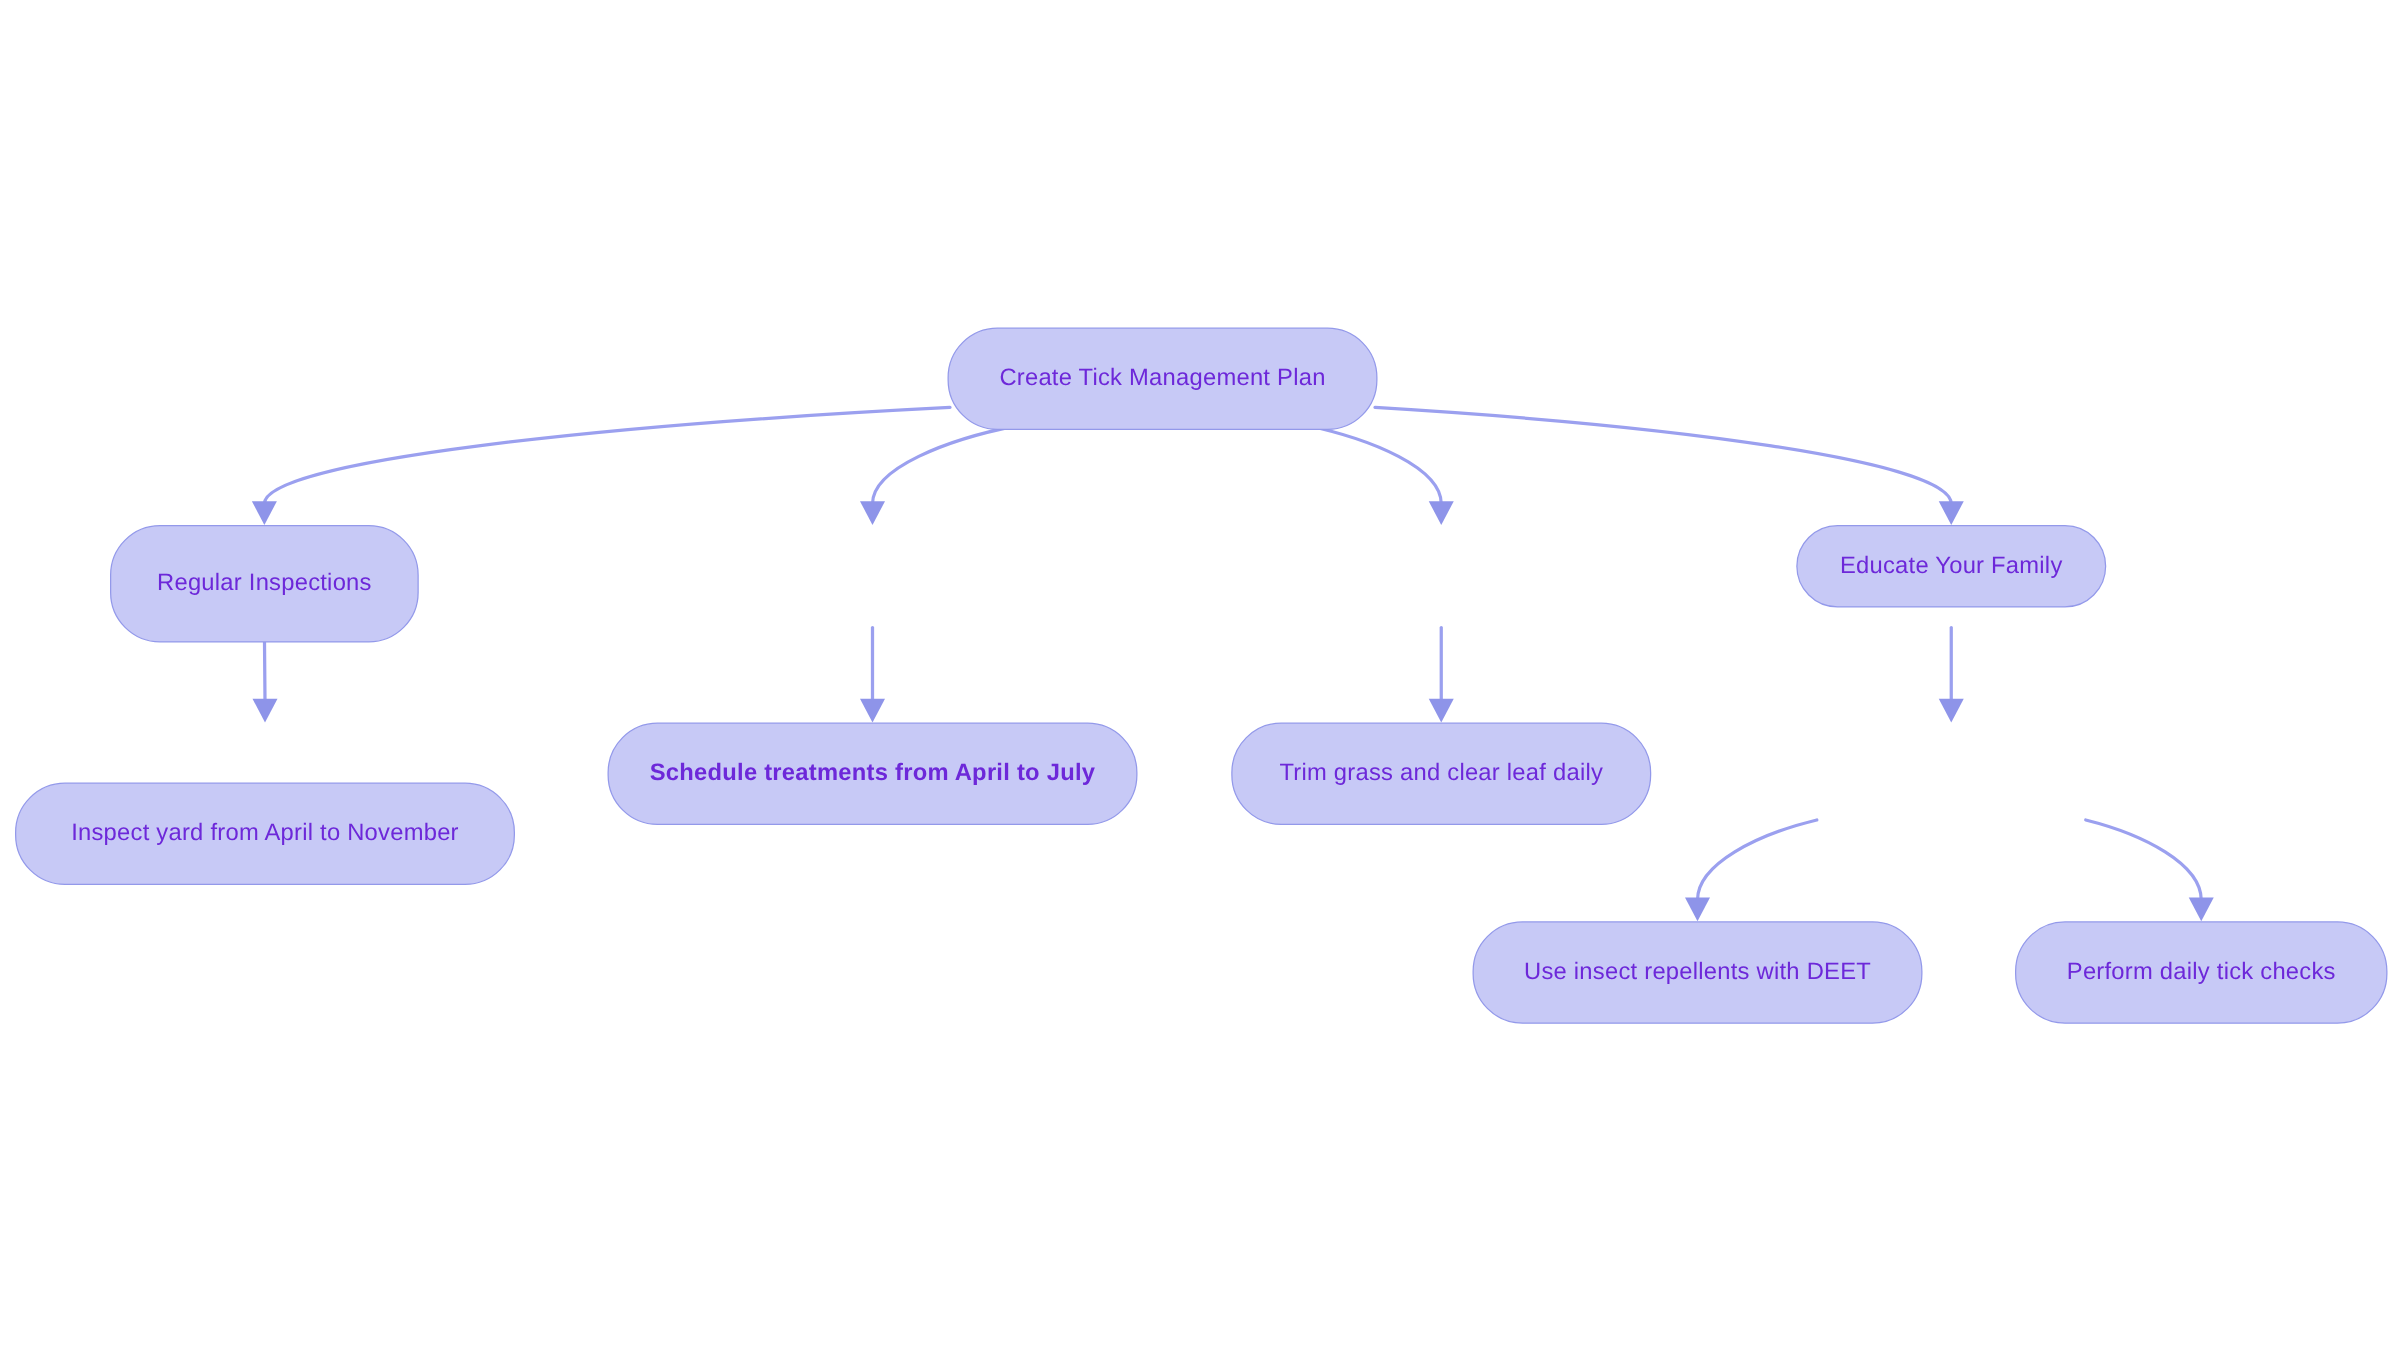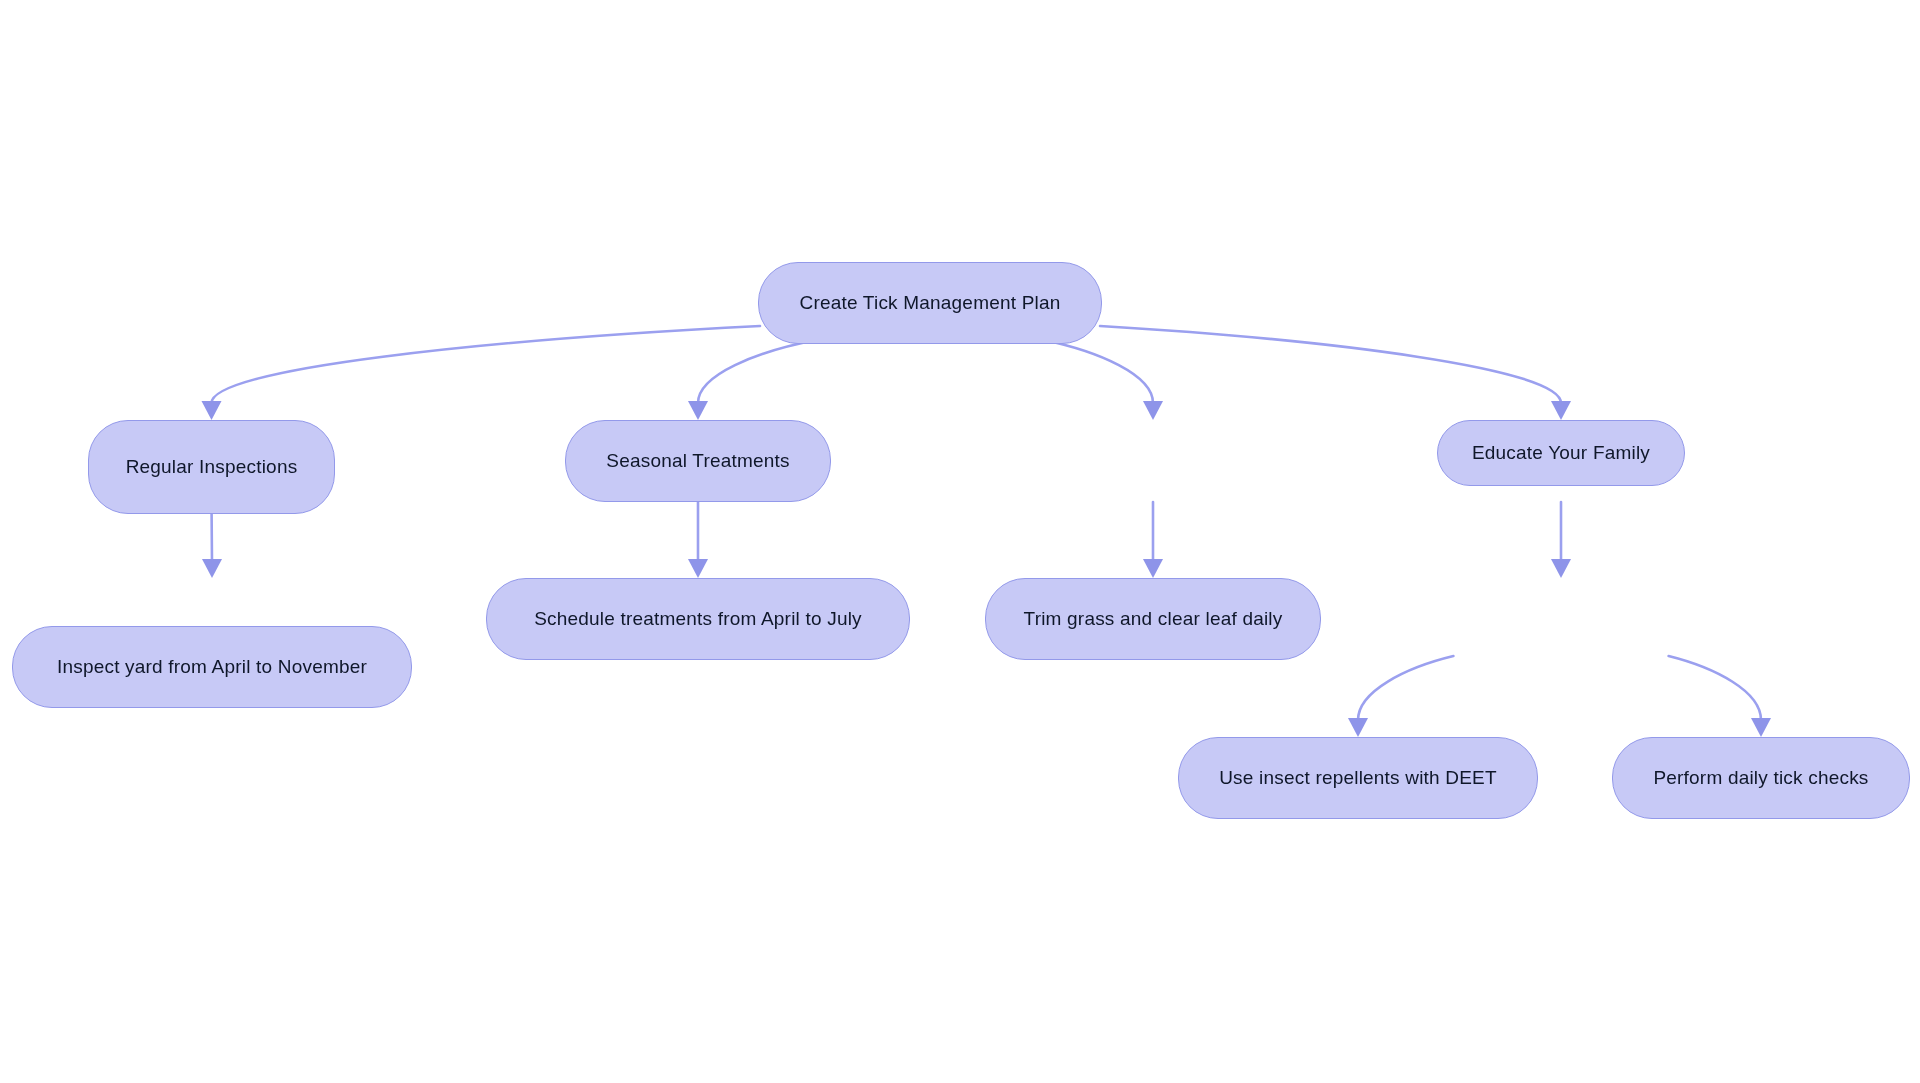--- a/index.html
+++ b/index.html
@@ -21,21 +21,21 @@
     width: 1920px;
     height: 1083px;
     pointer-events: none;
   }
   .node {
     position: absolute;
     box-sizing: border-box;
     border-radius: 40px;
     border: 1.6px solid #9399ea;
     background: #c7c9f6;
-    color: #0f172a;
+    color: #6d28d9;
     font-size: 19px;
     letter-spacing: 0.2px;
     display: flex;
     align-items: center;
     justify-content: center;
     text-align: right;
     white-space: nowrap;
   }
 </style>
 </head>
@@ -61,21 +61,20 @@
       <path d="M 1561 502 L 1561 561" fill="none" stroke="#9ba0ef" stroke-width="2.6" stroke-linecap="round"></path>
       <polygon points="1551,559 1571,559 1561,578" fill="#8e94e9"></polygon>
       <path d="M 1453.42 656 C 1405.71 667.52, 1358 691.2, 1358 720" fill="none" stroke="#9ba0ef" stroke-width="2.6" stroke-linecap="round"></path>
       <polygon points="1348,718 1368,718 1358,737" fill="#8e94e9"></polygon>
       <path d="M 1668.58 656 C 1714.79 667.52, 1761 691.2, 1761 720" fill="none" stroke="#9ba0ef" stroke-width="2.6" stroke-linecap="round"></path>
       <polygon points="1751,718 1771,718 1761,737" fill="#8e94e9"></polygon>
     </svg>
 
   <div class="node" style="left: 758px; top: 262px; width: 344px; height: 82px;">Create Tick Management Plan</div>
   <div class="node" style="left: 88px; top: 420px; width: 247px; height: 94px;">Regular Inspections</div>
-  <div class="node" style="left: 565px; top: 420px; width: 266px; height: 82px;">Seasonal Treatments</div>
   <div class="node" style="left: 1437px; top: 420px; width: 248px; height: 66px;">Educate Your Family</div>
   <div class="node" style="left: 12px; top: 578px; width: 400px; height: 82px; margin-top: 48px;">Inspect yard from April to November</div>
-  <div class="node" style="left: 486px; top: 578px; width: 424px; height: 82px;">Schedule treatments from April to July</div>
+  <div class="node" style="left: 486px; top: 578px; width: 424px; height: 82px; font-weight: bold;">Schedule treatments from April to July</div>
   <div class="node" style="left: 985px; top: 578px; width: 336px; height: 82px;">Trim grass and clear leaf daily</div>
   <div class="node" style="left: 1178px; top: 737px; width: 360px; height: 82px;">Use insect repellents with DEET</div>
   <div class="node" style="left: 1612px; top: 737px; width: 298px; height: 82px;">Perform daily tick checks</div>
 
 </div>
 
 </body></html>

